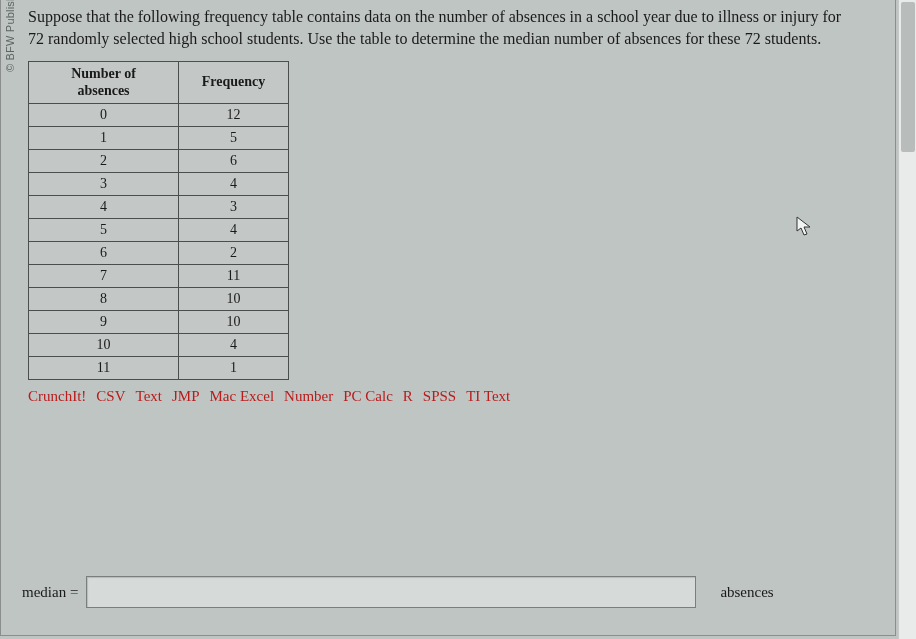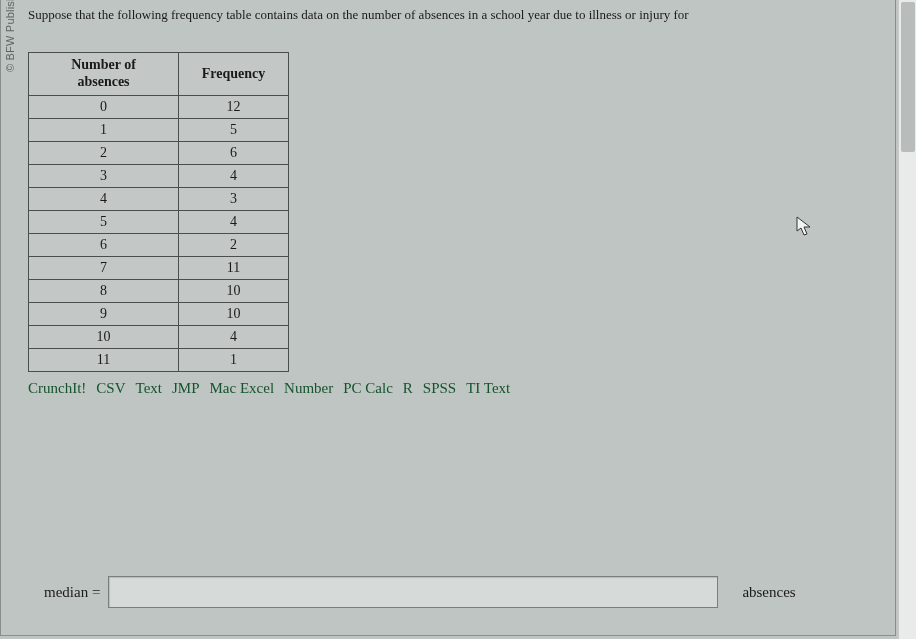--- a/index.html
+++ b/index.html
@@ -37,21 +37,21 @@
     letter-spacing: 0.2px;
   }
   .content {
     position: absolute;
     left: 28px;
     top: 6px;
     width: 850px;
   }
   .problem-text {
     line-height: 1.4;
-    font-size: 13px;
+    font-size: 16px;
   }
   .freq-table {
     border-collapse: collapse;
     margin-top: 10px;
   }
   .freq-table th, .freq-table td {
     border: 1px solid #4a4f4d;
     text-align: center;
     font-size: 14px;
     background: #c3c8c6;
@@ -68,28 +68,28 @@
   .freq-table td:first-child { width: 150px; }
   .download-text {
     margin-top: 6px;
     font-size: 15px;
   }
   .download-links {
     margin-top: 8px;
     font-size: 15px;
   }
   .download-links a {
-    color: #14532d;
+    color: #b91c1c;
     text-decoration: none;
     margin-right: 10px;
     cursor: pointer;
   }
   .answer-row {
     position: absolute;
-    left: 44px;
+    left: 22px;
     top: 576px;
     width: 850px;
     display: flex;
     align-items: center;
   }
   .answer-label {
     font-size: 15px;
     margin-right: 8px;
     white-space: nowrap;
   }
@@ -138,21 +138,21 @@
 </head>
 <body>
 
 <div class="page-border"></div>
 
 <div class="sidebar-label">© BFW Publishers</div>
 
 <div class="content">
   <div class="problem-text">
     <span>Suppose that the following frequency table contains data on the number of absences in a school year due to illness or injury for</span><br>
-    <br>
+    <span>72 randomly selected high school students. Use the table to determine the median number of absences for these 72 students.</span><br>
   </div>
 
   <table class="freq-table">
     <thead>
       <tr>
         <th>
           <span>Number of</span><br>
           <span>absences</span>
         </th>
         <th>Frequency</th>

